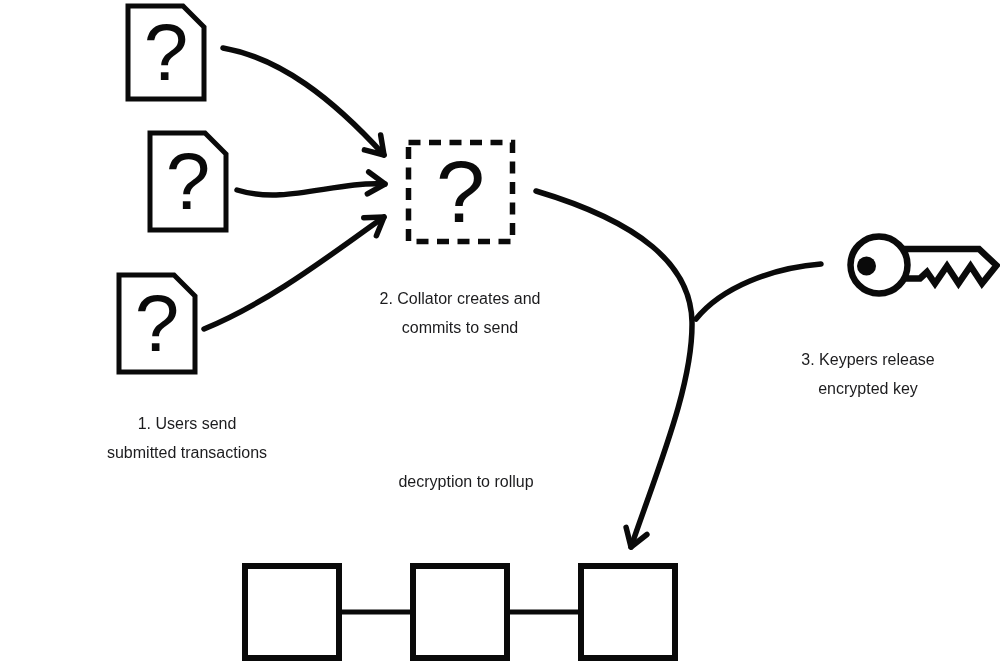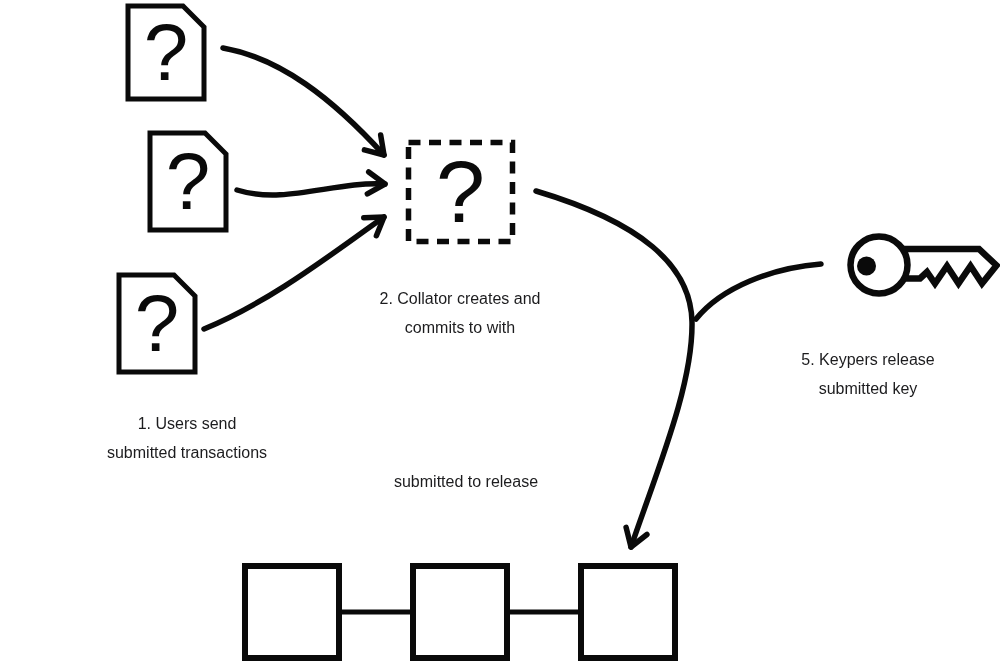--- a/index.html
+++ b/index.html
@@ -94,23 +94,23 @@
   <div class="qmark q-doc" style="left:150px; top:133px; width:76px; height:97px;">?</div>
   <div class="qmark q-doc" style="left:119px; top:275px; width:76px; height:97px;">?</div>
   <div class="qmark q-box" style="left:408px; top:142px; width:105px; height:100px;">?</div>
 
   <div class="step-label" style="left:163px; top:409px;margin-left:24px;">
     <div>1. Users send</div>
     <div>submitted transactions</div>
   </div>
   <div class="step-label" style="left:460px; top:284px;">
     <div>2. Collator creates and</div>
-    <div>commits to with</div>
+    <div>commits to send</div>
   </div>
   <div class="step-label" style="left:868px; top:345px;">
-    <div>5. Keypers release</div>
-    <div>submitted key</div>
+    <div>3. Keypers release</div>
+    <div>encrypted key</div>
   </div>
   <div class="step-label" style="left:466px; top:467px;">
-    <div>submitted to release</div>
+    <div>decryption to rollup</div>
   </div>
 
 </div>
 
 </body></html>

